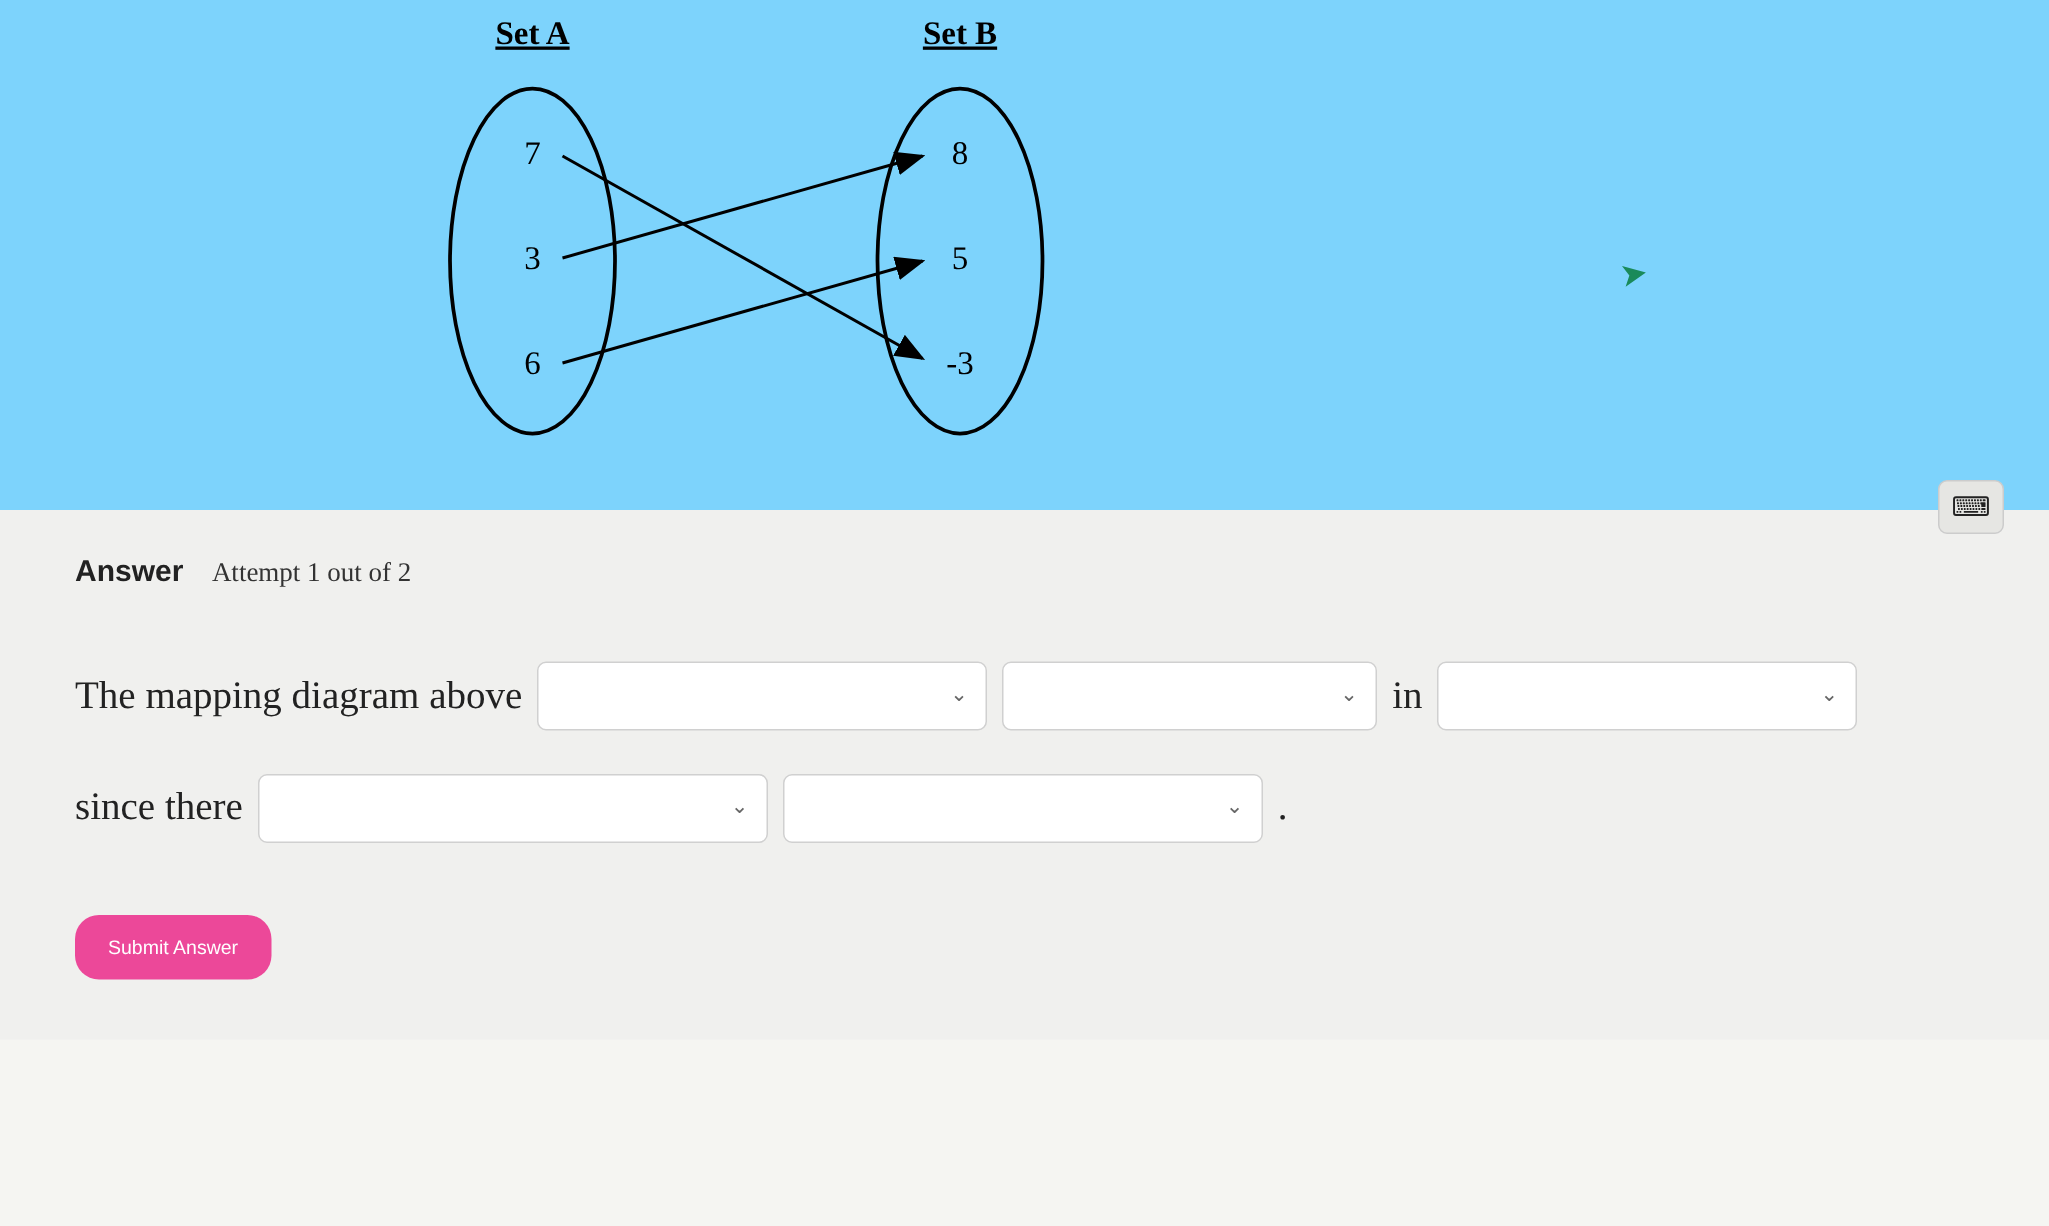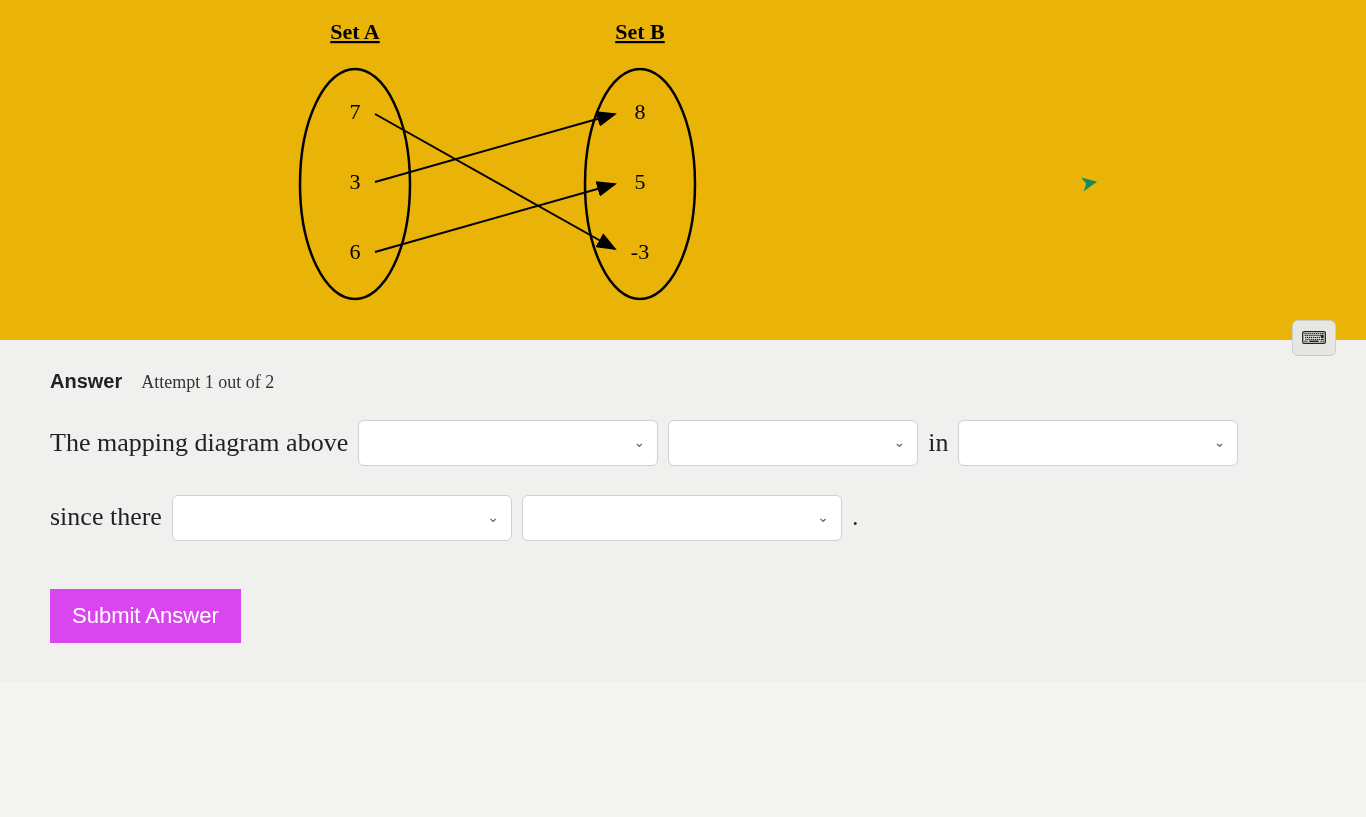--- a/index.html
+++ b/index.html
@@ -9,23 +9,23 @@
     background: #f5f5f2;
     color: #222;
     width: 1366px;
     height: 817px;
     position: relative;
     overflow: hidden;
   }
   .diagram-area {
     width: 100%;
     height: 340px;
-    background: #eab308;
+    background: #7dd3fc;
     position: relative;
-    padding-top: 14px;
+    padding-top: 4px;
   }
   .diagram-svg {
     display: block;
     margin-left: 280px;
   }
   .set-label {
     font-family: Georgia, serif;
     font-weight: bold;
     font-size: 22px;
     text-decoration: underline;
@@ -33,21 +33,21 @@
   .set-value {
     font-family: Georgia, serif;
     font-size: 22px;
   }
   .answer-area {
     background: #f0f0ee;
     padding: 30px 50px 40px 50px;
     position: relative;
   }
   .answer-header {
-    margin-bottom: 19px;
+    margin-bottom: 40px;
   }
   .answer-label {
     font-family: -apple-system, Helvetica, Arial, sans-serif;
     font-weight: bold;
     font-size: 20px;
     margin-right: 15px;
   }
   .attempt-text {
     font-family: Georgia, serif;
     font-size: 18px;
@@ -80,27 +80,27 @@
   .dropdown .chev {
     font-size: 14px;
     color: #666;
   }
   .dd1 { width: 300px; }
   .dd2 { width: 250px; }
   .dd3 { width: 280px; }
   .dd4 { width: 340px; }
   .dd5 { width: 320px; }
   .submit-btn {
-    background: #d946ef;
+    background: #ec4899;
     color: #fff;
     border: none;
-    border-radius: 0;
+    border-radius: 16px;
     padding: 14px 22px;
     font-family: -apple-system, Helvetica, Arial, sans-serif;
-    font-size: 22px;
+    font-size: 13px;
     cursor: pointer;
   }
   .keyboard-btn {
     position: absolute;
     right: 30px;
     top: -20px;
     width: 44px;
     height: 36px;
     background: #e6e6e3;
     border: 1px solid #ccc;

